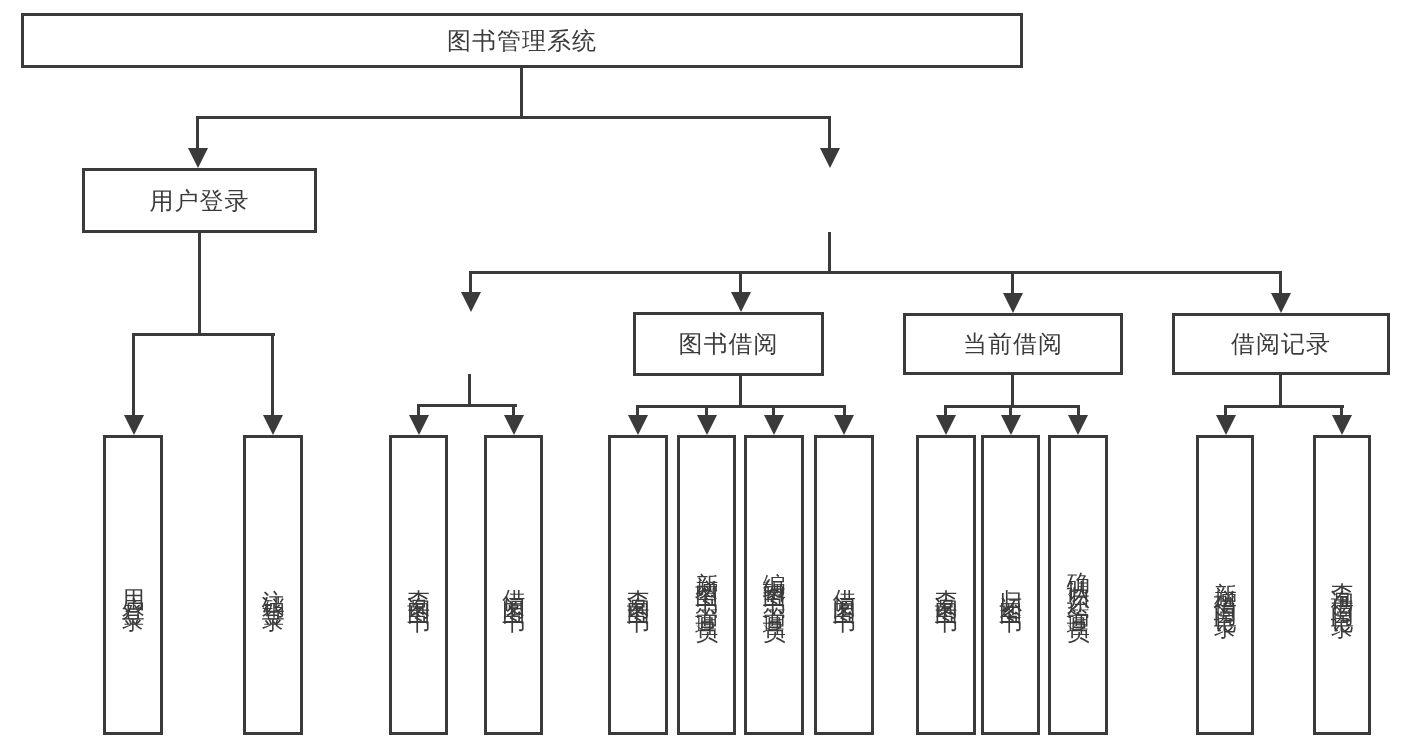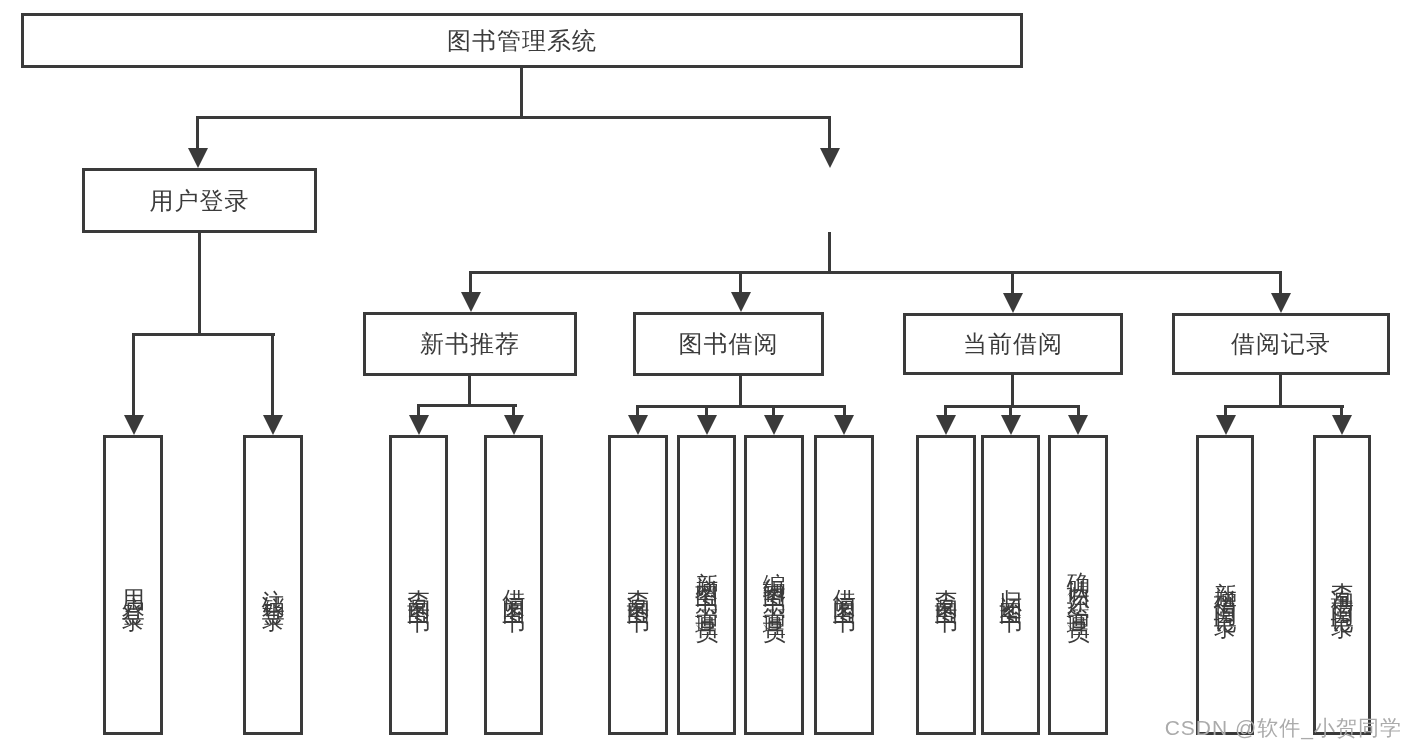--- a/index.html
+++ b/index.html
@@ -28,21 +28,20 @@
 </style>
 </head>
 <body>
 
 <div class="canvas">
 
   <div class="box hbox" style="left:21px;top:13px;width:1002px;height:55px">图书管理系统</div>
 
   <div class="box hbox" style="left:82px;top:168px;width:235px;height:65px">用户登录</div>
 
-  <div class="box hbox" style="left:363px;top:312px;width:214px;height:64px">新书推荐</div>
   <div class="box hbox" style="left:633px;top:312px;width:191px;height:64px">图书借阅</div>
   <div class="box hbox" style="left:1172px;top:313px;width:218px;height:62px">借阅记录</div>
   <div class="box hbox" style="left:903px;top:313px;width:220px;height:62px">当前借阅</div>
 
   <div class="box vbox" style="left:103px;top:435px;width:60px;height:300px">用户登录</div>
   <div class="box vbox" style="left:243px;top:435px;width:60px;height:300px">注销登录</div>
 
   <div class="box vbox" style="left:389px;top:435px;width:59px;height:300px">查询图书</div>
   <div class="box vbox" style="left:484px;top:435px;width:59px;height:300px">借阅图书</div>
 
@@ -110,15 +109,14 @@
   <div class="ln" style="left:1077px;top:405px;width:3px;height:12px"></div>
   <div class="arr" style="left:1068px;top:415px"></div>
 
   <div class="ln" style="left:1279px;top:373px;width:3px;height:35px"></div>
   <div class="ln" style="left:1224px;top:405px;width:120px;height:3px"></div>
   <div class="ln" style="left:1224px;top:405px;width:3px;height:12px"></div>
   <div class="arr" style="left:1216px;top:415px"></div>
   <div class="ln" style="left:1340px;top:405px;width:3px;height:12px"></div>
   <div class="arr" style="left:1332px;top:415px"></div>
 
-  <div class="watermark">CSDN @软件_小贺同学</div>
 
 </div>
 
 </body></html>

